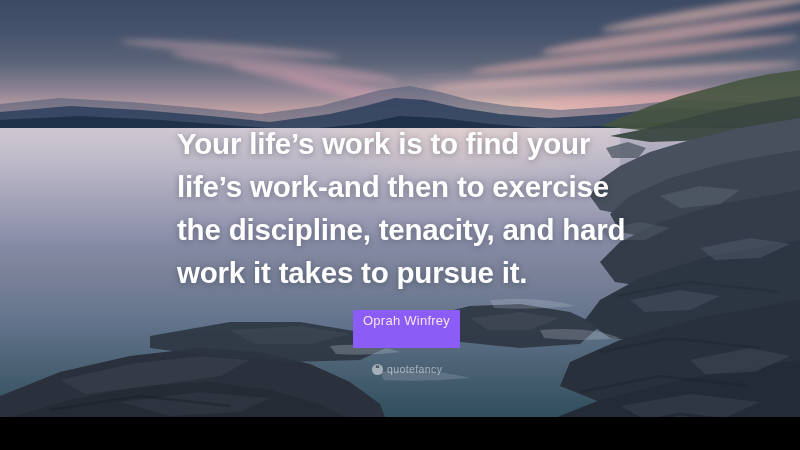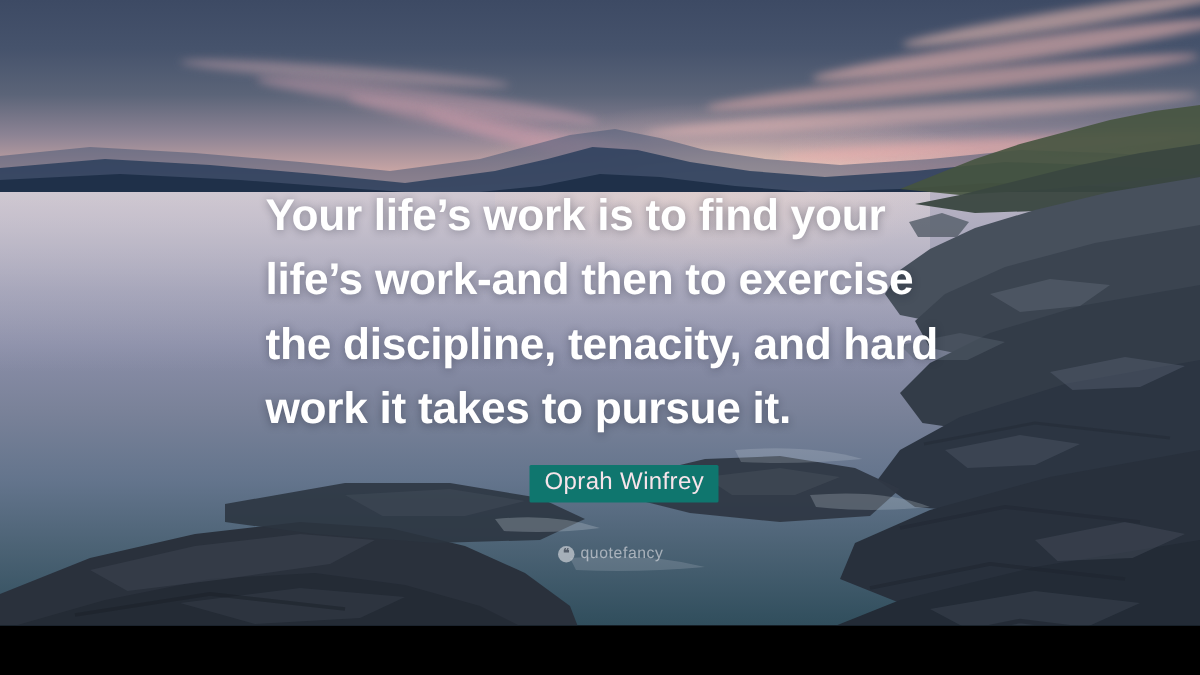--- a/index.html
+++ b/index.html
@@ -122,24 +122,24 @@
     color: #ffffff;
     letter-spacing: -0.2px;
     text-shadow: 0 1px 6px rgba(24,30,44,0.38);
     white-space: pre-line;
   }
 
   .author-badge {
     position: absolute;
     left: 353px;
     top: 310px;
-    padding: 3px 10px 4px 10px;
-    background: #0f766e;
+    padding: 3px 10px 20px 10px;
+    background: #8b5cf6;
     color: #f7e4ea;
-    font-size: 16px;
+    font-size: 13px;
     letter-spacing: 0.25px;
     border-radius: 1px;
     white-space: nowrap;
   }
 
   .watermark {
     position: absolute;
     left: 372px;
     top: 363px;
     display: flex;

